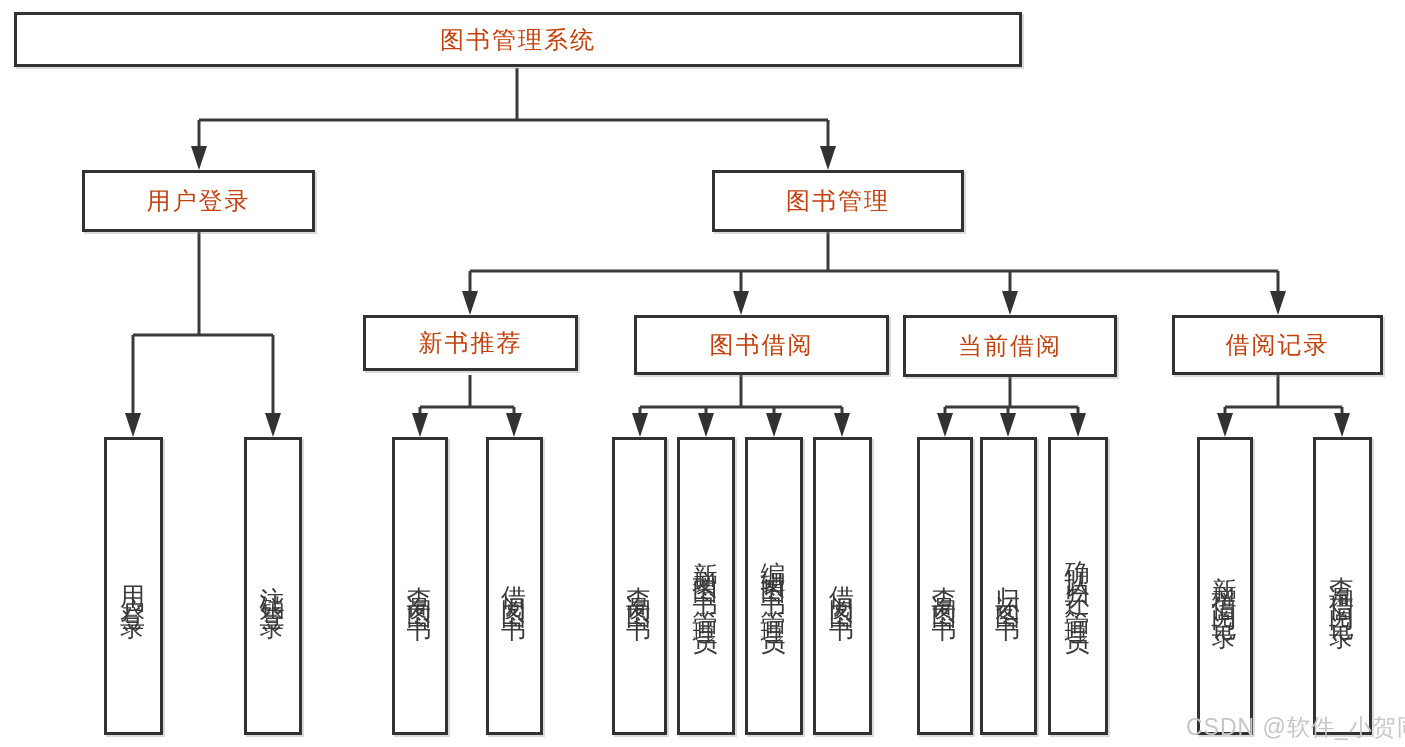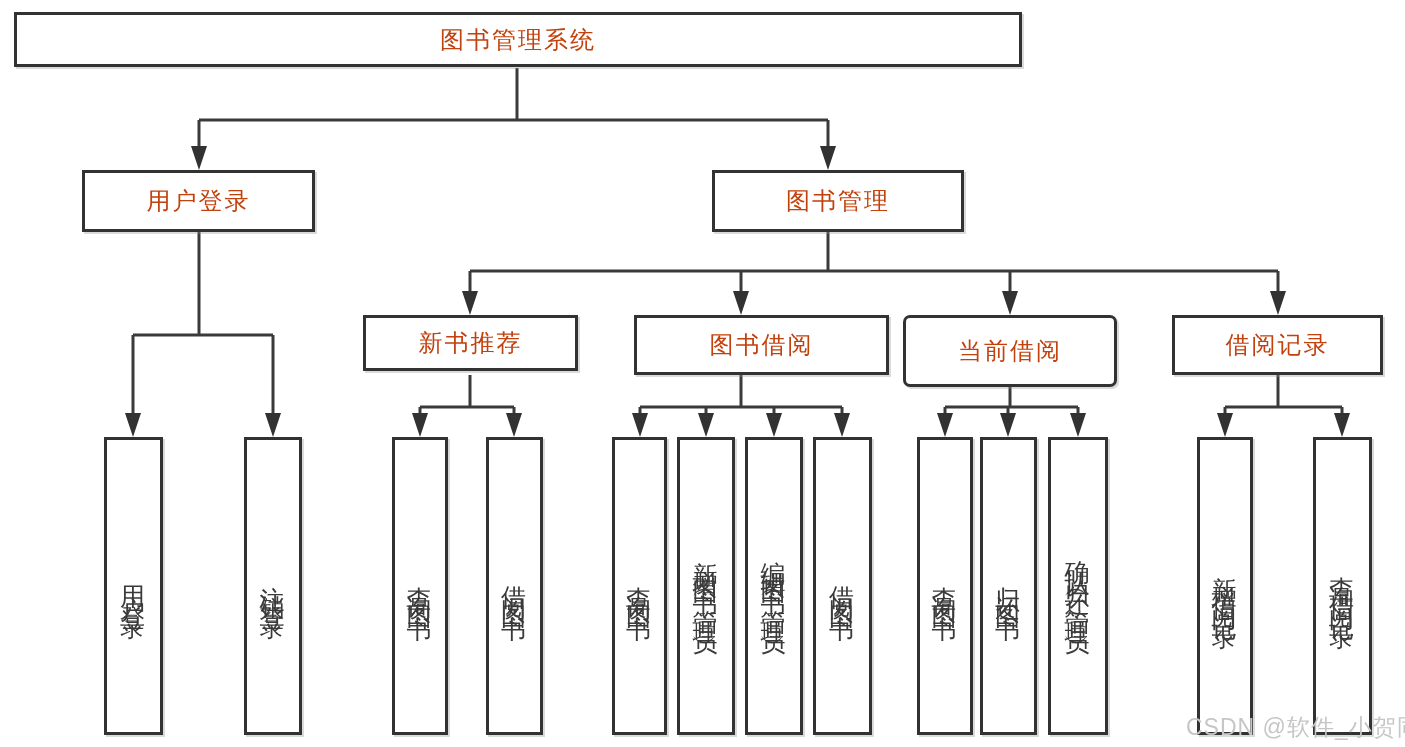--- a/index.html
+++ b/index.html
@@ -44,21 +44,21 @@
     max-height: 292px;
   }
   
   .n-root            { left: 14px;   top: 12px;  width: 1008px; height: 55px; }
   
   .n-user-login      { left: 82px;   top: 170px; width: 233px;  height: 62px; }
   .n-book-mgmt       { left: 712px;  top: 170px; width: 252px;  height: 62px; }
   
   .n-new-book-rec    { left: 363px;  top: 315px; width: 215px;  height: 56px; }
   .n-book-borrow     { left: 634px;  top: 315px; width: 255px;  height: 60px; }
-  .n-current-borrow  { left: 903px;  top: 315px; width: 214px;  height: 72px; border-radius: 7px; }
+  .n-current-borrow  { left: 903px;  top: 315px; width: 214px;  height: 62px; }
   .n-borrow-record   { left: 1172px; top: 315px; width: 211px;  height: 60px; }
   
   .leaf { top: 437px; height: 298px; }
   .n-leaf-user-login     { left: 104px;  width: 59px; }
   .n-leaf-logout         { left: 244px;  width: 58px; }
   .n-leaf-query-book-1   { left: 392px;  width: 56px; }
   .n-leaf-borrow-book-1  { left: 486px;  width: 57px; }
   .n-leaf-query-book-2   { left: 612px;  width: 55px; }
   .n-leaf-add-book       { left: 677px;  width: 58px; }
   .n-leaf-edit-book      { left: 745px;  width: 58px; }

